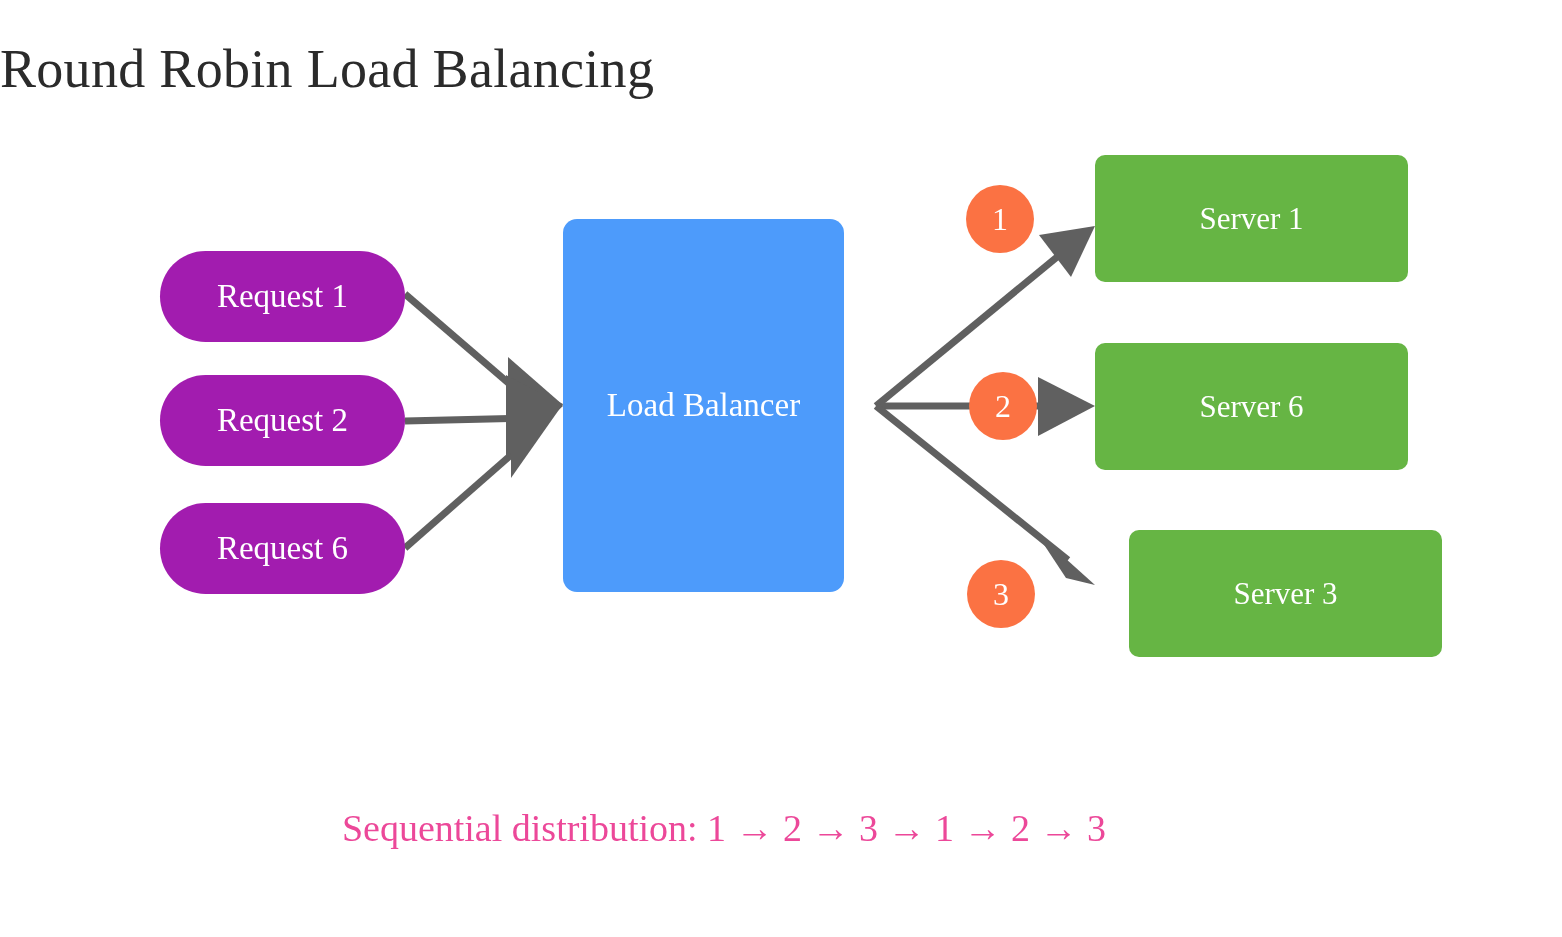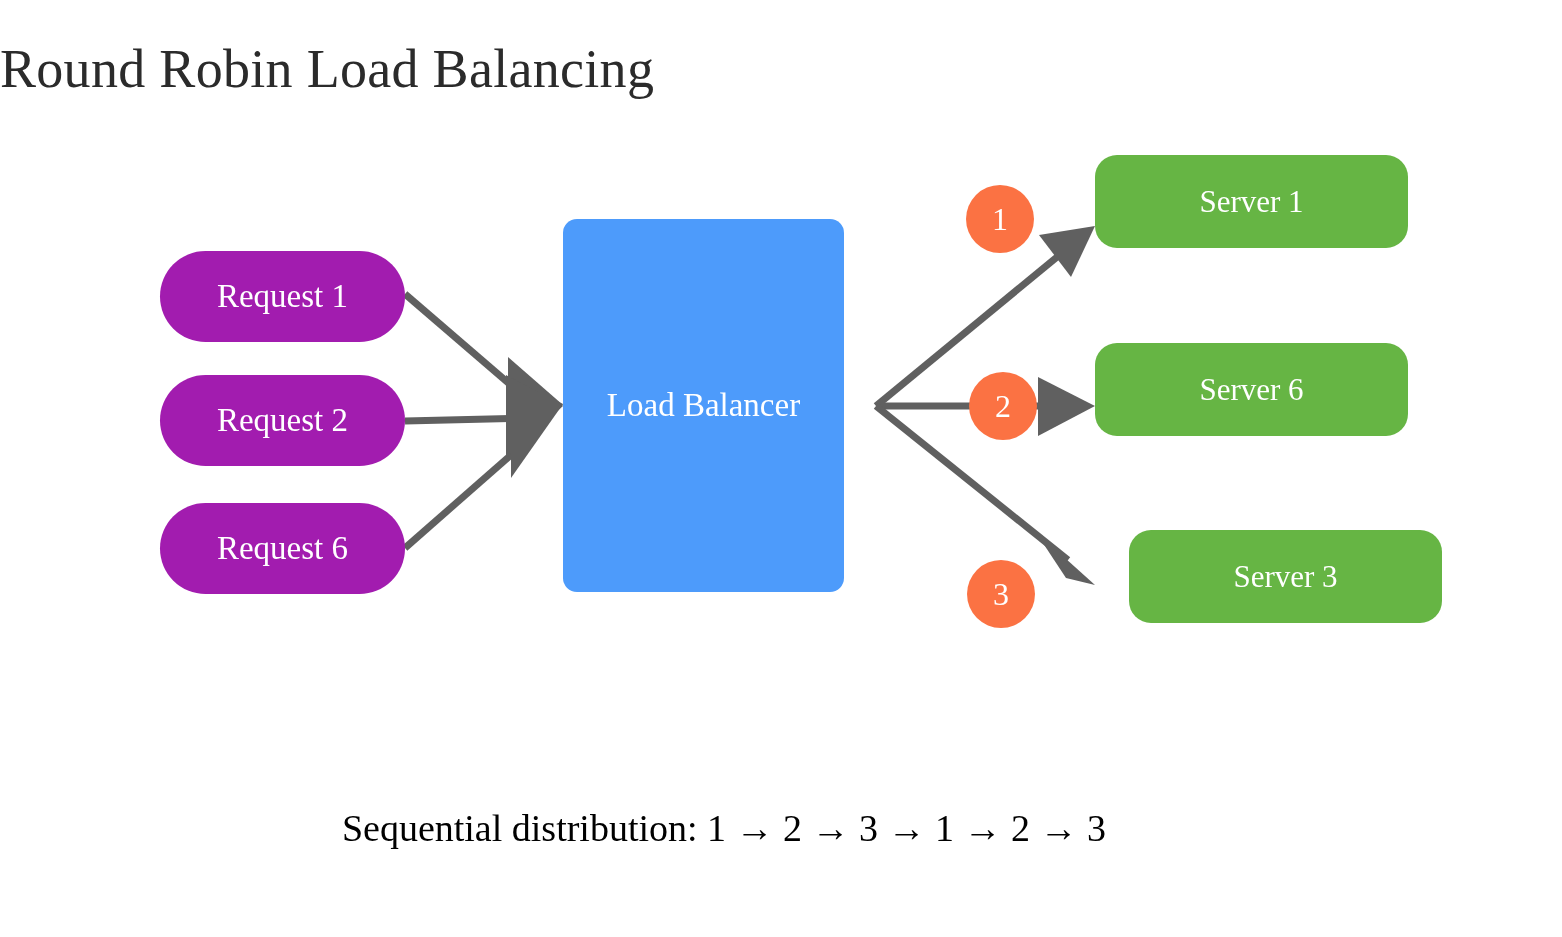--- a/index.html
+++ b/index.html
@@ -53,22 +53,22 @@
     top: 219px;
     width: 281px;
     height: 373px;
     border-radius: 14px;
     background: #4d9bfb;
     font-size: 33px;
   }
 
   .server-box {
     width: 313px;
-    height: 93px;
-    border-radius: 22px;
+    height: 127px;
+    border-radius: 10px;
     background: #66b544;
     font-size: 31px;
   }
   #srv1 { left: 1095px; top: 155px; }
   #srv2 { left: 1095px; top: 343px; }
   #srv3 { left: 1129px; top: 530px; }
 
   .seq-circle {
     width: 68px;
     height: 68px;
@@ -90,21 +90,21 @@
     color: #2b2b2b;
     letter-spacing: 0.3px;
   }
   #caption {
     position: absolute;
     left: 0;
     top: 806px;
     width: 1448px;
     text-align: center;
     font-size: 38px;
-    color: #000000;
+    color: #ec4899;
   }
 </style>
 </head>
 <body>
 
 <div id="canvas">
 
   <div id="page-title">Round Robin Load Balancing</div>
 
   <svg id="edges" viewBox="0 0 1562 937" width="1562" height="937" xmlns="http://www.w3.org/2000/svg">

